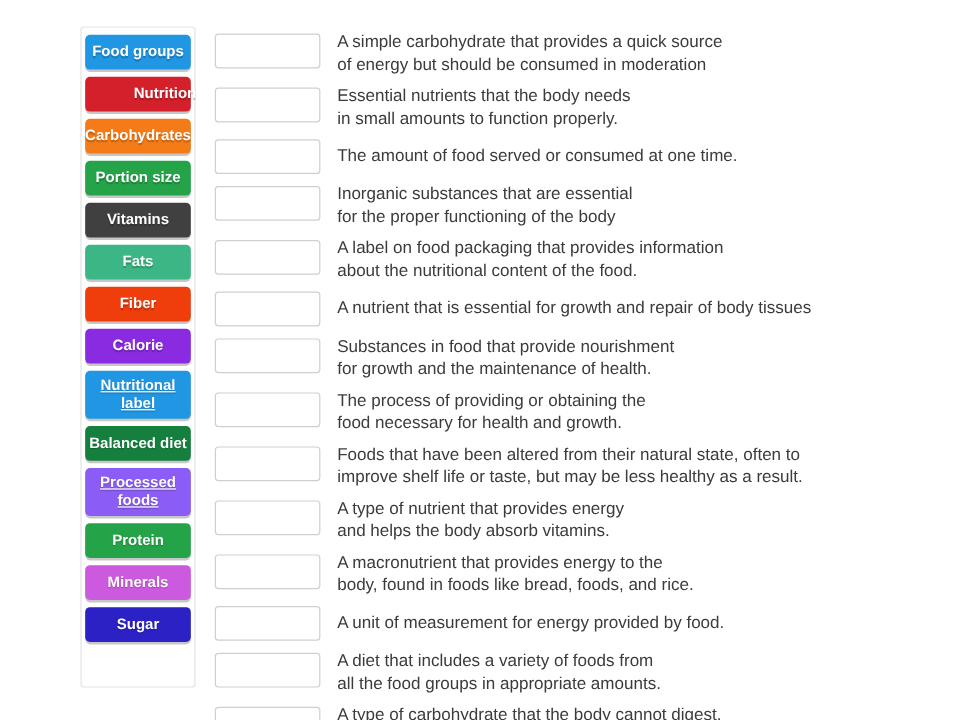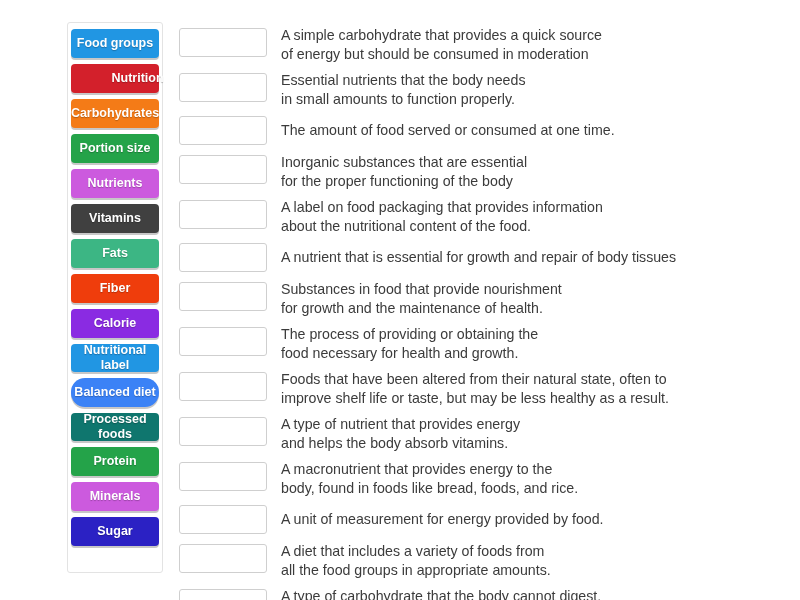--- a/index.html
+++ b/index.html
@@ -50,21 +50,21 @@
     align-items: center;
     justify-content: center;
     padding: 0 3px;
     margin-bottom: 6px;
     cursor: move;
     box-shadow: 0 2px 0 rgba(0,0,0,0.22);
     text-shadow: 0 1px 1px rgba(0,0,0,0.25);
     user-select: none;
   }
   .tile.h1 { height: 29px; }
-  .tile.h2 { height: 28px; }
+  .tile.h2 { height: 40px; text-decoration: underline; }
 
   
   #answers {
     position: absolute;
     left: 179px;
     top: 26px;
     width: 600px;
   }
   .answer-row {
     display: flex;
@@ -96,29 +96,28 @@
 </head>
 <body>
 
 <div id="app">
 
   <div id="tiles-panel">
       <div class="tile h1" style="background: rgb(33, 150, 227); white-space: pre-line;">Food groups</div>
       <div class="tile h1" style="background: rgb(211, 32, 43); white-space: pre-line; padding-left: 48px;">Nutrition</div>
       <div class="tile h1" style="background: rgb(244, 123, 23); white-space: pre-line;">Carbohydrates</div>
       <div class="tile h1" style="background: rgb(36, 163, 73); white-space: pre-line;">Portion size</div>
-      <div class="tile h1" style="background: rgb(204, 90, 222); white-space: pre-line;">Nutrients</div>
       <div class="tile h1" style="background: #404040; white-space: pre-line;">Vitamins</div>
       <div class="tile h1" style="background: rgb(60, 182, 132); white-space: pre-line;">Fats</div>
       <div class="tile h1" style="background: rgb(239, 61, 12); white-space: pre-line;">Fiber</div>
       <div class="tile h1" style="background: rgb(138, 43, 226); white-space: pre-line;">Calorie</div>
       <div class="tile h2" style="background: rgb(33, 150, 227); white-space: pre-line;">Nutritional
 label</div>
-      <div class="tile h1" style="background: #3b82f6; white-space: pre-line; border-radius: 14px;">Balanced diet</div>
-      <div class="tile h2" style="background: #0f766e; white-space: pre-line;">Processed
+      <div class="tile h1" style="background: #15803d; white-space: pre-line;">Balanced diet</div>
+      <div class="tile h2" style="background: #8b5cf6; white-space: pre-line;">Processed
 foods</div>
       <div class="tile h1" style="background: rgb(36, 163, 73); white-space: pre-line;">Protein</div>
       <div class="tile h1" style="background: rgb(204, 90, 222); white-space: pre-line;">Minerals</div>
       <div class="tile h1" style="background: rgb(43, 33, 196); white-space: pre-line;">Sugar</div>
     </div>
 
   <div id="answers">
       <div class="answer-row two-line">
         <div class="drop-box"></div>
         <div class="definition">A simple carbohydrate that provides a quick source

